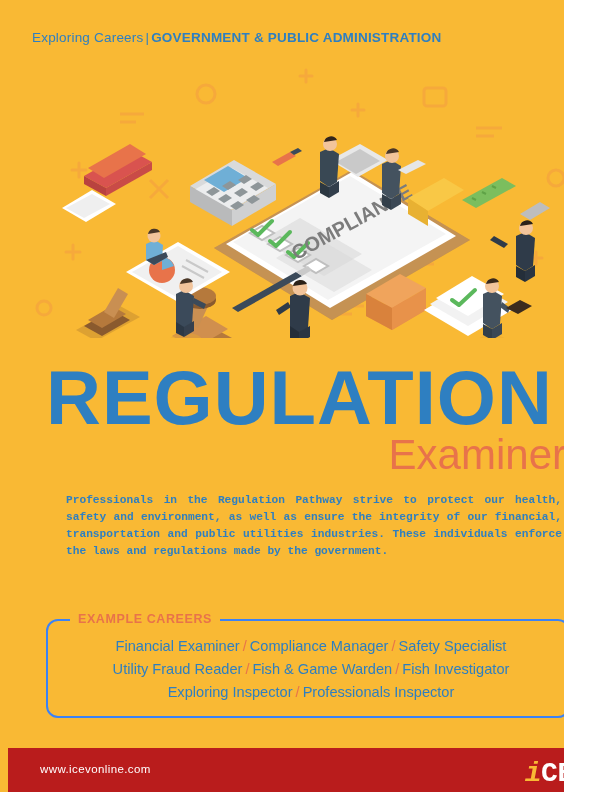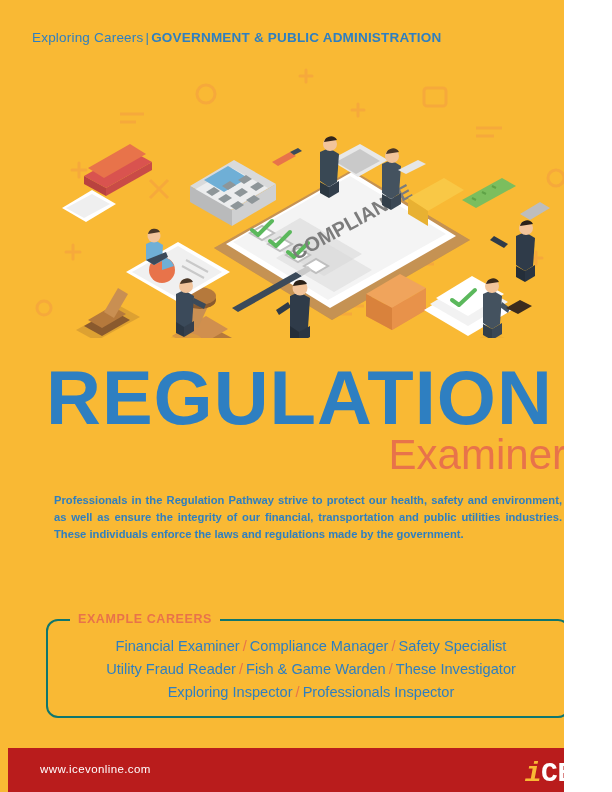--- a/index.html
+++ b/index.html
@@ -85,31 +85,32 @@
     top: 492px;
     left: 50px;
     width: 512px;
     color: #2E7FC1;
     font-size: 11.2px;
     line-height: 17px;
     font-weight: bold;
     text-align: justify;
   }
   .body-copy p {
-    margin: 0 0 13px 4px;
+    margin: 0 0 13px 16px;
+    font-family: Liberation Mono, monospace;
   }
 
   
   .careers-box {
     position: absolute;
     top: 619px;
     left: 46px;
     width: 520px;
     height: 95px;
-    border: 2px solid #0f766e;
+    border: 2px solid #3b82f6;
     border-radius: 12px;
   }
   .careers-title {
     position: absolute;
     top: -9px;
     left: 22px;
     background: #F9B934;
     padding: 0 8px;
     color: #E8734A;
     font-size: 12.5px;
@@ -386,21 +387,21 @@
 
   <div class="body-copy">
     <p>Professionals in the Regulation Pathway strive to protect our health, safety and environment, as well as ensure the integrity of our financial, transportation and public utilities industries. These individuals enforce the laws and regulations made by the government.</p>
   </div>
 
   <div class="careers-box">
     <div class="careers-title">EXAMPLE CAREERS</div>
     <div class="careers-list">
       <span class="career">Financial Examiner</span><span class="slash">/</span><span class="career">Compliance Manager</span><span class="slash">/</span><span class="career">Safety Specialist</span>
       <br>
-      <span class="career">Utility Fraud Reader</span><span class="slash">/</span><span class="career">Fish &amp; Game Warden</span><span class="slash">/</span><span class="career">These Investigator</span>
+      <span class="career">Utility Fraud Reader</span><span class="slash">/</span><span class="career">Fish &amp; Game Warden</span><span class="slash">/</span><span class="career">Fish Investigator</span>
       <br>
       <span class="career">Exploring Inspector</span><span class="slash">/</span><span class="career">Professionals Inspector</span>
     </div>
   </div>
 
   <div class="footer">
     <div class="footer-url">www.icevonline.com</div>
     <div class="footer-logo"><span class="logo-i">i</span><span>CEV</span></div>
   </div>
 

